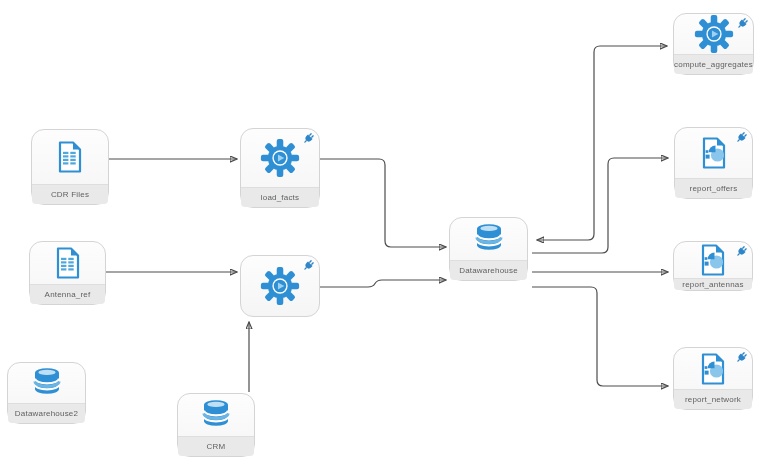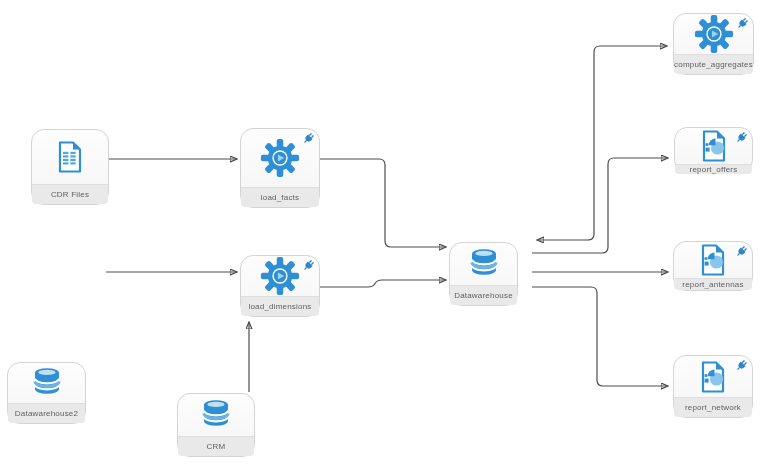--- a/index.html
+++ b/index.html
@@ -115,20 +115,28 @@
 
   <div class="node" style="left:31px;top:129px;width:78px;height:76px">
     <div class="node-body">
       <svg class="icon-36">
           <use href="#sym-file"></use>
         </svg>
     </div>
     <div class="node-label">CDR Files</div>
   </div>
 
+  <div class="node" style="left:29px;top:241px;width:77px;height:64px">
+    <div class="node-body">
+      <svg class="icon-36">
+          <use href="#sym-file"></use>
+        </svg>
+    </div>
+    <div class="node-label">Antenna_ref</div>
+  </div>
 
   <div class="node" style="left:7px;top:362px;width:79px;height:62px">
     <div class="node-body">
       <svg class="icon-36">
           <use href="#sym-database"></use>
         </svg>
     </div>
     <div class="node-label">Datawarehouse2</div>
   </div>
 
@@ -155,45 +163,44 @@
 
   <div class="node" style="left:240px;top:255px;width:80px;height:62px">
     <div class="node-body">
       <svg class="icon-40">
           <use href="#sym-gear-play"></use>
         </svg>
       <svg class="plug">
           <use href="#sym-plug"></use>
         </svg>
     </div>
-    <div class="node-label">load_dimensions</div>
-  </div>
-
-  <div class="node" style="left:449px;top:242px;width:69px;height:64px">
+  </div>
+
+  <div class="node" style="left:449px;top:217px;width:79px;height:64px">
     <div class="node-body">
       <svg class="icon-36">
           <use href="#sym-database"></use>
         </svg>
     </div>
     <div class="node-label">Datawarehouse</div>
   </div>
 
   <div class="node" style="left:673px;top:13px;width:81px;height:62px">
     <div class="node-body">
       <svg class="icon-40">
           <use href="#sym-gear-play"></use>
         </svg>
       <svg class="plug">
           <use href="#sym-plug"></use>
         </svg>
     </div>
     <div class="node-label">compute_aggregates</div>
   </div>
 
-  <div class="node" style="left:674px;top:127px;width:79px;height:46px">
+  <div class="node" style="left:674px;top:127px;width:79px;height:72px">
     <div class="node-body">
       <svg class="icon-36">
           <use href="#sym-report"></use>
         </svg>
       <svg class="plug">
           <use href="#sym-plug"></use>
         </svg>
     </div>
     <div class="node-label">report_offers</div>
   </div>
@@ -203,21 +210,21 @@
       <svg class="icon-36">
           <use href="#sym-report"></use>
         </svg>
       <svg class="plug">
           <use href="#sym-plug"></use>
         </svg>
     </div>
     <div class="node-label">report_antennas</div>
   </div>
 
-  <div class="node" style="left:673px;top:355px;width:80px;height:63px">
+  <div class="node" style="left:673px;top:347px;width:80px;height:63px">
     <div class="node-body">
       <svg class="icon-36">
           <use href="#sym-report"></use>
         </svg>
       <svg class="plug">
           <use href="#sym-plug"></use>
         </svg>
     </div>
     <div class="node-label">report_network</div>
   </div>

